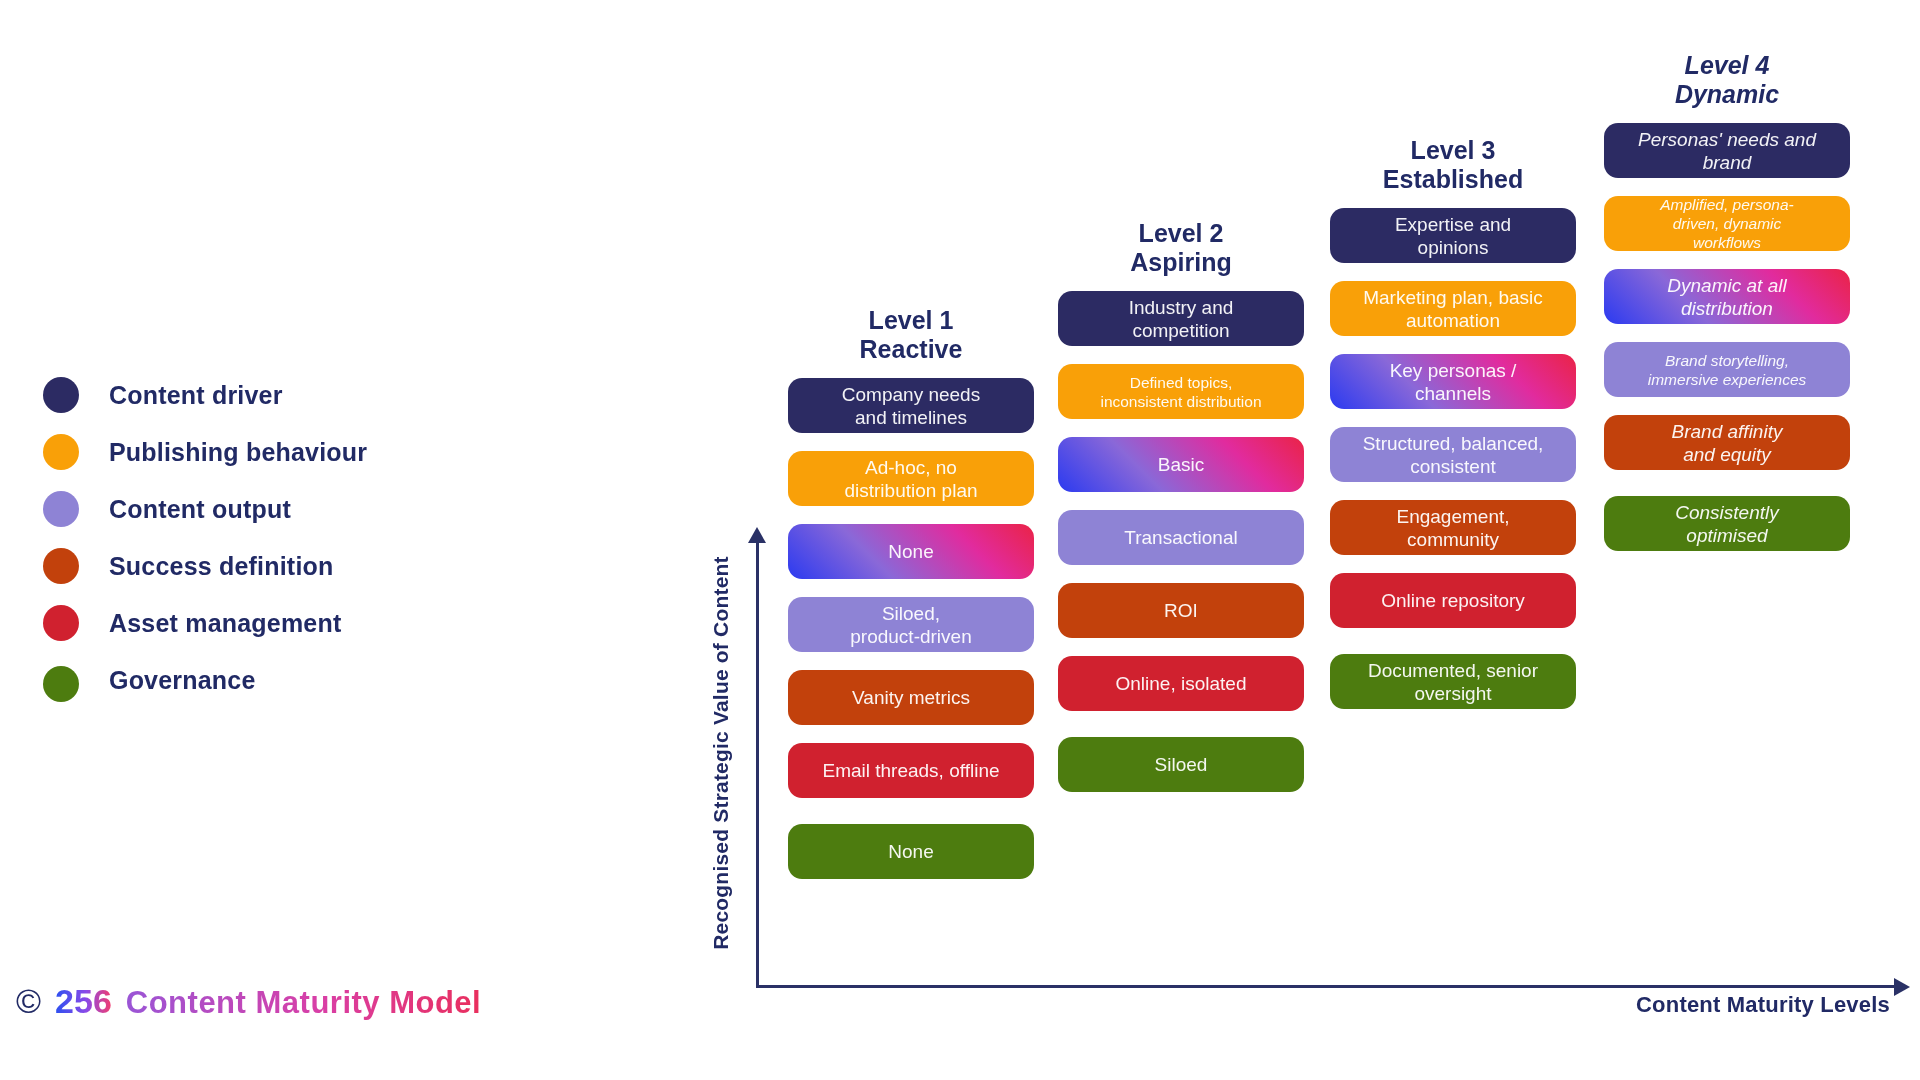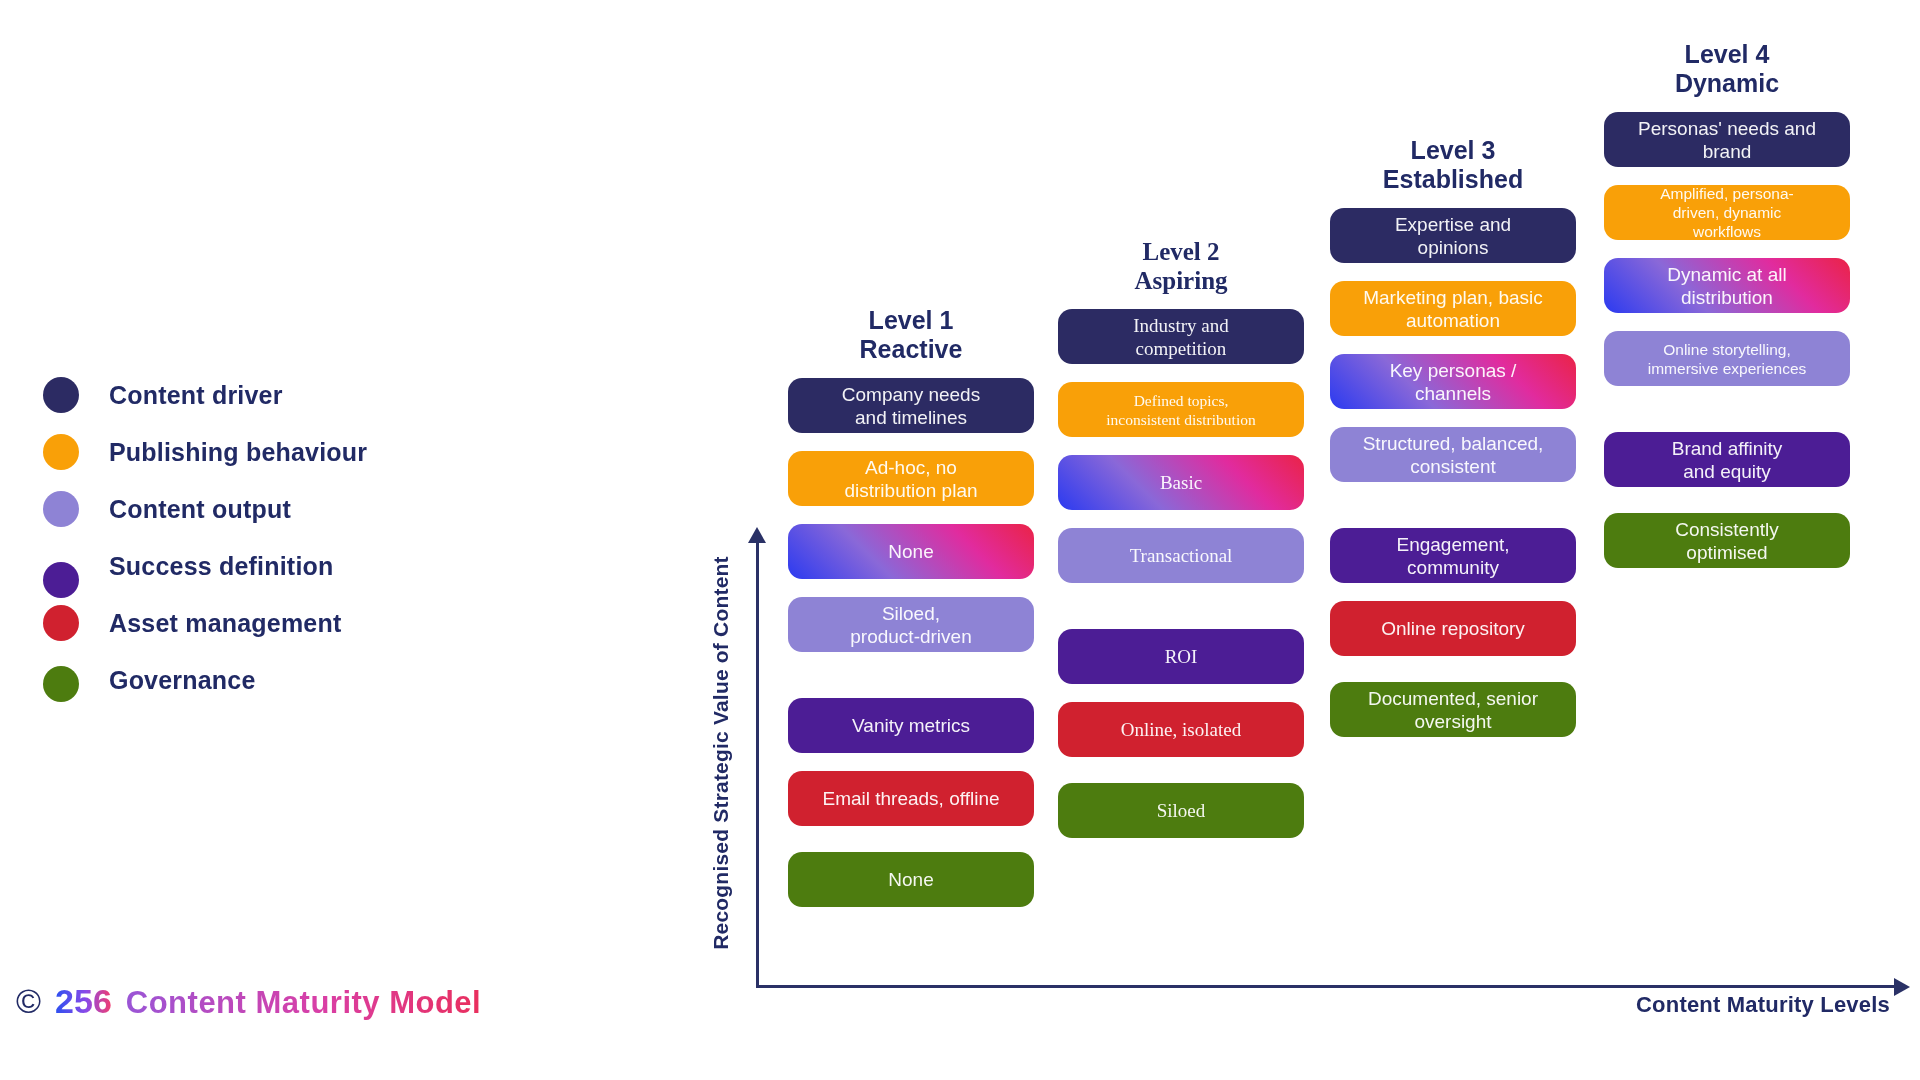--- a/index.html
+++ b/index.html
@@ -10,29 +10,29 @@
   
   .legend{position:absolute;left:43px;top:377px;display:flex;flex-direction:column;gap:21px;}
   .legend-item{display:flex;align-items:center;gap:30px;height:36px;}
   .dot{width:36px;height:36px;border-radius:50%;flex:0 0 36px;}
   .legend-label{font-weight:bold;font-size:25px;color:#212a65;letter-spacing:.2px;white-space:nowrap;}
   
   .cat-content-driver{background:#2c2b63;}
   .cat-publishing-behaviour{background:#f9a008;}
   .cat-personalisation{background:linear-gradient(45deg,#2b3af0 0%,#8a68d8 35%,#e12b9e 72%,#ea2347 100%);}
   .cat-content-output{background:#8e83d5;}
-  .cat-success-definition{background:#4c1d95;margin-top:28px;}
+  .cat-success-definition{background:#c2410c;}
   .cat-asset-management{background:#d0212f;}
   .cat-governance{background:#4d7c0f;margin-top:8px;}
   
   .column{position:absolute;width:246px;}
   .col-1{left:788px;top:306px;}
-  .col-2{left:1058px;top:237px;font-family:Liberation Serif, serif;}
+  .col-2{left:1058px;top:219px;}
   .col-3{left:1330px;top:136px;}
-  .col-4{left:1604px;top:40px;}
+  .col-4{left:1604px;top:51px;font-style:italic;}
   .col-header{height:58px;display:flex;flex-direction:column;justify-content:flex-end;
     text-align:center;font-weight:bold;font-size:25px;line-height:29px;color:#212a65;margin-bottom:14px;}
   .boxes{display:flex;flex-direction:column;gap:18px;}
   .box{height:55px;border-radius:14px;display:flex;align-items:center;justify-content:center;
     text-align:center;color:rgba(255,255,255,.94);font-size:19px;line-height:23px;
     white-space:pre-line;padding:0 10px;box-sizing:border-box;}
   .box.small{font-size:15.5px;line-height:19px;}
   
   .y-axis-line{position:absolute;left:756px;top:542px;width:3px;height:446px;background:#2a3166;}
   .y-axis-arrow{position:absolute;left:748px;top:527px;width:0;height:0;
@@ -152,21 +152,21 @@
       <span>Dynamic</span>
     </div>
     <div class="boxes">
       <div class="box cat-content-driver">Personas' needs and
 brand</div>
       <div class="box cat-publishing-behaviour small">Amplified, persona-
 driven, dynamic
 workflows</div>
       <div class="box cat-personalisation">Dynamic at all
 distribution</div>
-      <div class="box cat-content-output small">Online storytelling,
+      <div class="box cat-content-output small">Brand storytelling,
 immersive experiences</div>
       <div class="box cat-success-definition">Brand affinity
 and equity</div>
       <div class="box cat-governance">Consistently
 optimised</div>
     </div>
   </div>
 
   <div class="y-axis-line"></div>
   <div class="y-axis-arrow"></div>

